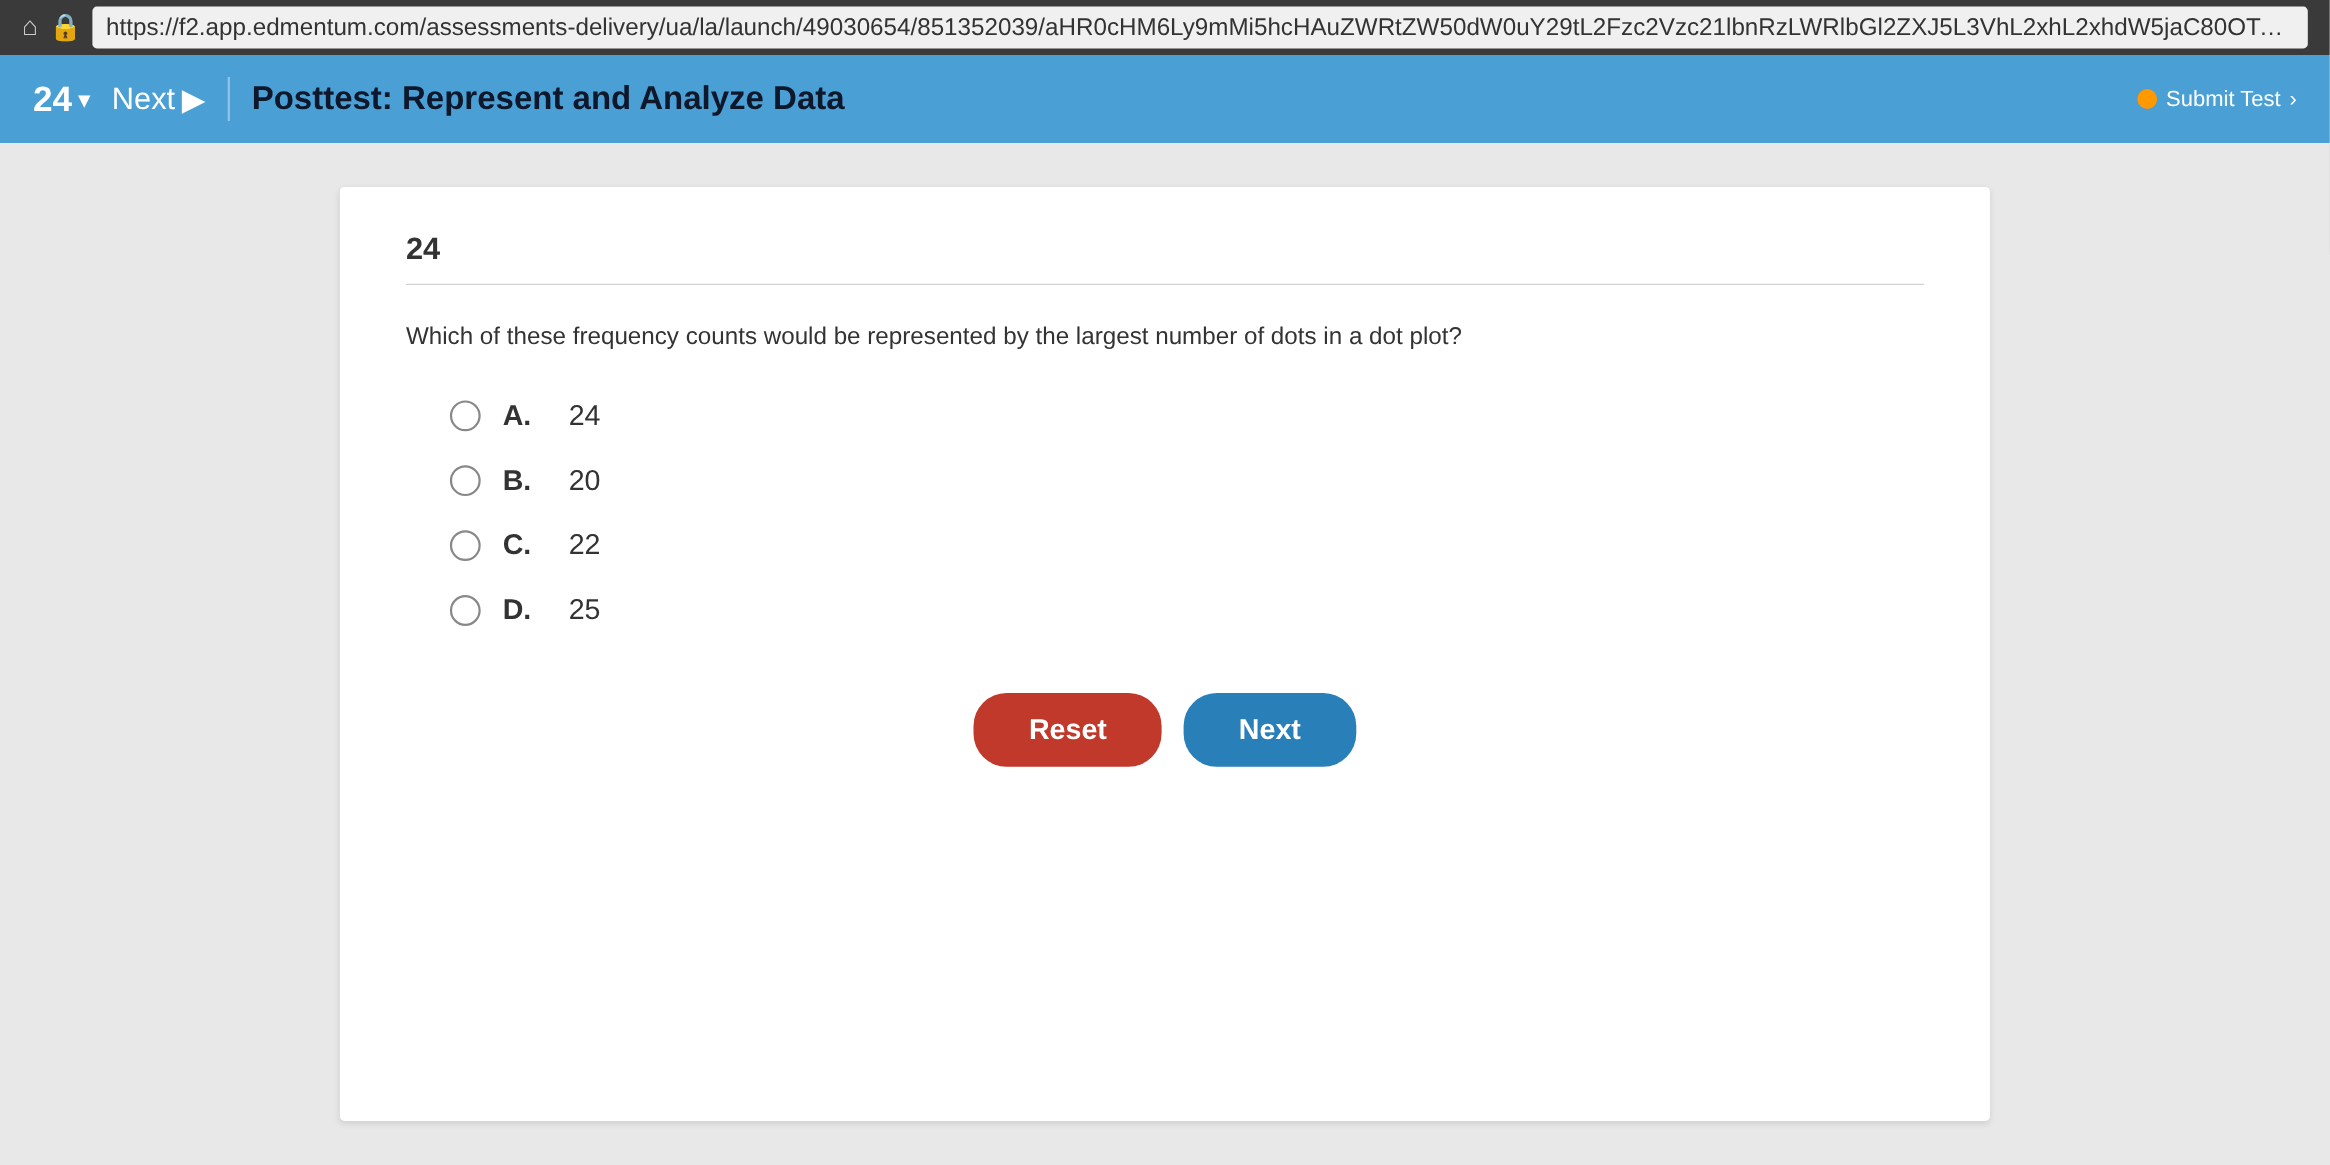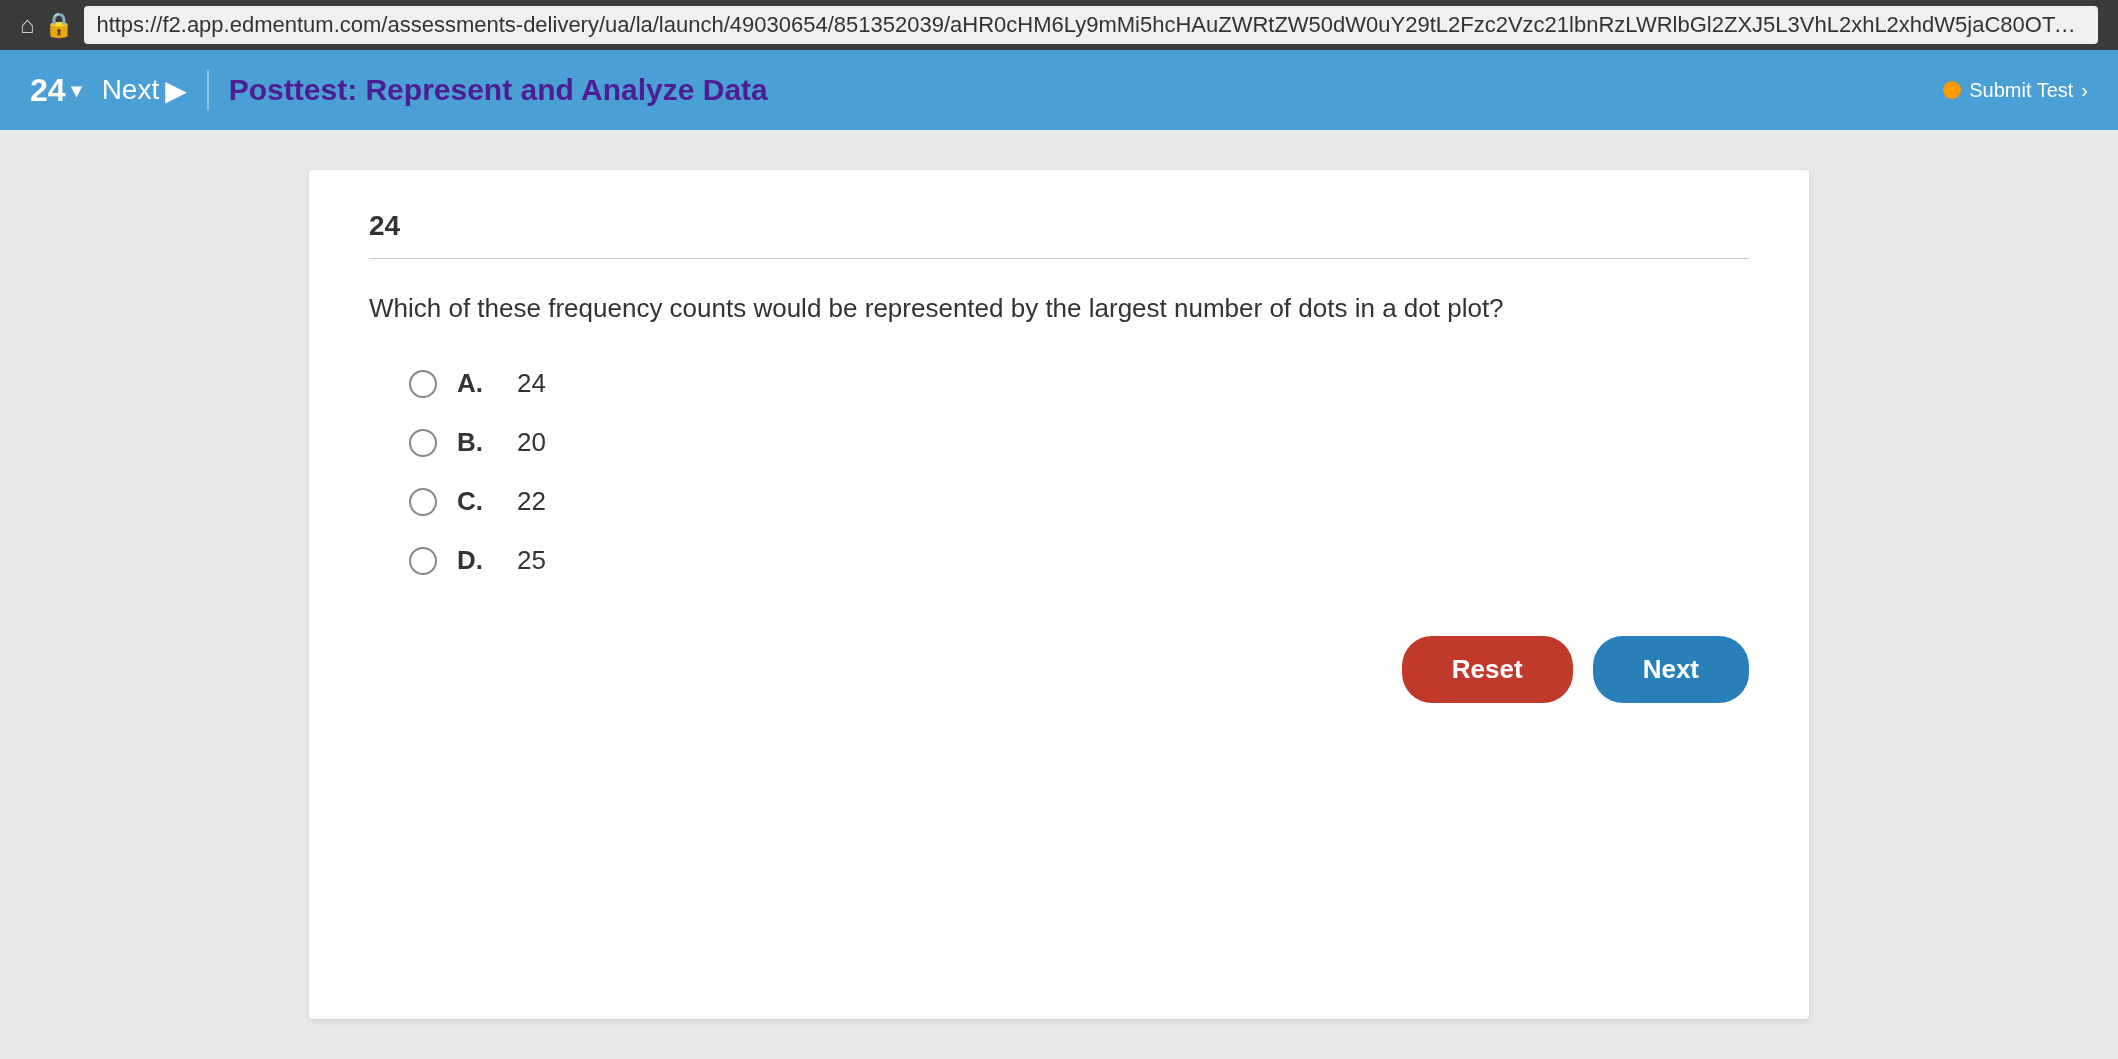--- a/index.html
+++ b/index.html
@@ -78,21 +78,21 @@
       cursor: pointer;
     }
 
     .header-separator {
       width: 2px;
       height: 40px;
       background: rgba(255,255,255,0.4);
     }
 
     .header-title {
-      color: #4c1d95;
+      color: #0f172a;
       font-size: 30px;
       font-weight: 600;
       flex: 1;
     }
 
     .submit-test-btn {
       display: flex;
       align-items: center;
       gap: 8px;
       color: white;
@@ -127,21 +127,21 @@
     .question-number-label {
       font-size: 28px;
       font-weight: bold;
       color: #333;
       border-bottom: 1px solid #ccc;
       padding-bottom: 16px;
       margin-bottom: 30px;
     }
 
     .question-text {
-      font-size: 26px;
+      font-size: 22px;
       color: #333;
       margin-bottom: 40px;
       line-height: 1.5;
     }
 
     .answer-options {
       display: flex;
       flex-direction: column;
       gap: 28px;
       margin-left: 40px;
@@ -171,21 +171,21 @@
       min-width: 40px;
     }
 
     .option-value {
       font-size: 26px;
       color: #333;
     }
 
     .action-buttons {
       display: flex;
-      justify-content: flex-end;
+      justify-content: center;
       gap: 20px;
       margin-top: 20px;
     }
 
     .reset-button {
       background: #c0392b;
       color: white;
       border: none;
       border-radius: 30px;
       padding: 18px 50px;

